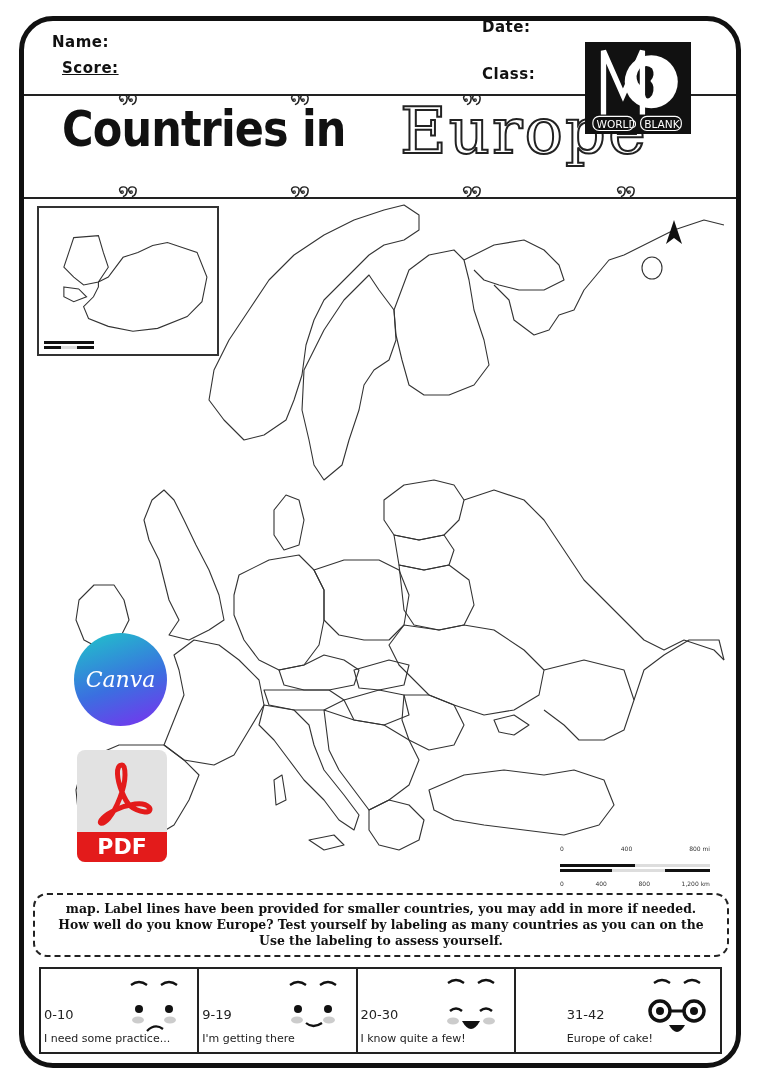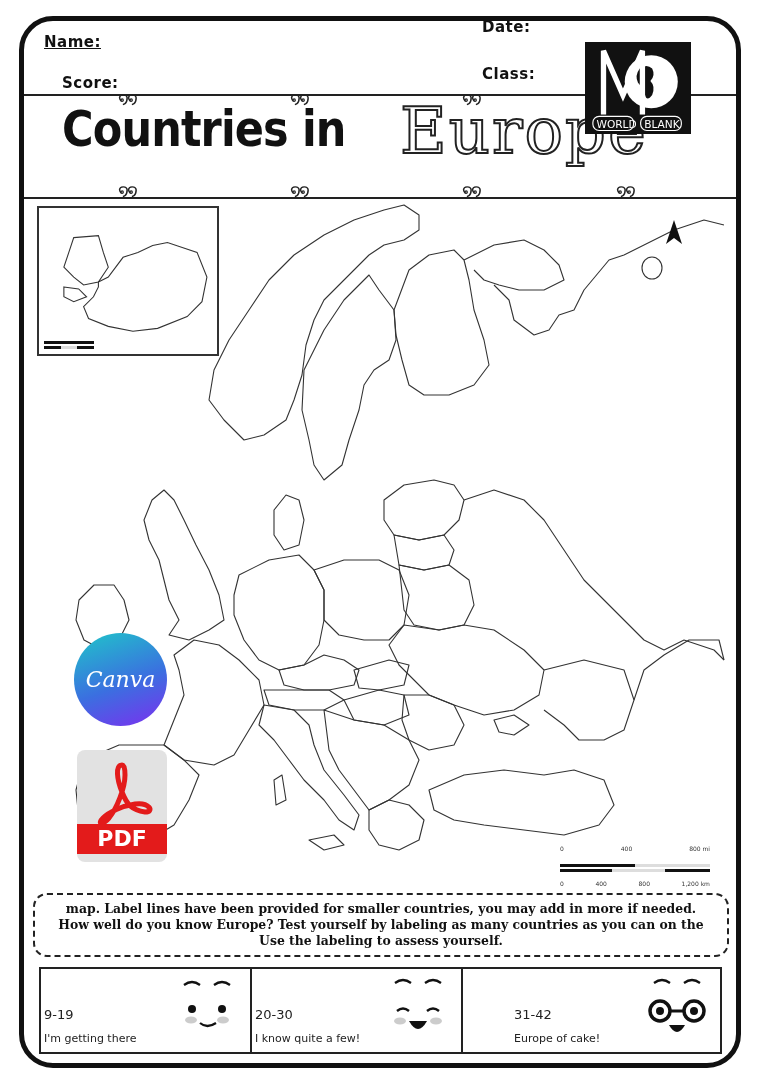--- a/index.html
+++ b/index.html
@@ -9,37 +9,37 @@
   .hline { position:absolute; left:24px; width:712px; height:2px; background:#222; }
   .title-main { position:absolute; left:62px; top:100px; font-family:"DejaVu Sans", sans-serif; font-weight:900; font-size:50px; letter-spacing:-1px; transform:scaleX(0.86); transform-origin:left center; color:#111; }
   .title-euro { position:absolute; left:400px; top:94px; font-family:"DejaVu Serif", serif; font-size:64px; color:#fff; -webkit-text-stroke:2px #222; letter-spacing:2px; }
   .scroll { position:absolute; font-family:"DejaVu Serif", serif; font-size:17px; color:#222; letter-spacing:-2px; }
   .logo { position:absolute; left:585px; top:42px; width:106px; height:92px; background:#111; }
   .logo svg { width:100%; height:100%; }
   .iceland-box { position:absolute; left:37px; top:206px; width:182px; height:150px; border:2px solid #333; box-sizing:border-box; background:#fff; }
   .map { position:absolute; left:24px; top:200px; width:712px; height:690px; }
   .canva { position:absolute; left:74px; top:633px; width:93px; height:93px; border-radius:50%; background:linear-gradient(160deg,#1fc6c9 0%, #3b6fe0 55%, #7b2ff0 100%); color:#fff; display:flex; align-items:center; justify-content:center; font-family:"DejaVu Serif", serif; font-style:italic; font-size:22px; }
   .pdf { position:absolute; left:77px; top:750px; width:90px; height:112px; border-radius:8px; background:#e2e2e2; overflow:hidden; }
-  .pdf .band { position:absolute; left:0; bottom:8px; width:100%; height:30px; background:#e31b1b; color:#fff; font-family:"DejaVu Sans", sans-serif; font-weight:bold; font-size:22px; text-align:center; line-height:30px; }
+  .pdf .band { position:absolute; left:0; bottom:0; width:100%; height:30px; background:#e31b1b; color:#fff; font-family:"DejaVu Sans", sans-serif; font-weight:bold; font-size:22px; text-align:center; line-height:30px; }
   .instr { position:absolute; left:33px; top:893px; width:696px; height:64px; border:2px dashed #222; border-radius:14px; box-sizing:border-box; text-align:center; font-family:"DejaVu Serif", serif; font-weight:bold; font-size:12.4px; line-height:16px; padding-top:6px; }
   .score-row { position:absolute; left:39px; top:967px; width:683px; height:87px; border:2px solid #222; box-sizing:border-box; display:flex; }
   .score-cell { flex:1; position:relative; border-right:2px solid #222; }
   .score-cell:last-child { border-right:none;margin-left:48px; }
   .range { position:absolute; left:3px; top:38px; font-family:"DejaVu Sans", sans-serif; font-size:13px; color:#222; }
   .caption { position:absolute; left:3px; top:63px; font-family:"DejaVu Sans", sans-serif; font-size:11px; color:#222; white-space:nowrap; }
   .face { position:absolute; right:8px; top:4px; width:80px; height:70px; }
   .scalebar { position:absolute; left:560px; top:845px; width:160px; height:45px; font-family:"DejaVu Sans", sans-serif; font-size:6px; color:#333; }
 </style>
 </head>
 <body>
 
 <div class="frame"></div>
 
-<span class="field" style="left:44px;top:33px;text-decoration:underline;">Name:</span>
-<span class="field" style="left:62px;top:74px;">Score:</span>
+<span class="field" style="left:52px;top:33px;">Name:</span>
+<span class="field" style="left:62px;top:59px;text-decoration:underline;">Score:</span>
 <span class="field" style="left:482px;top:18px;text-align:center;">Date:</span>
 <span class="field" style="left:482px;top:65px;">Class:</span>
 
 <div class="hline" style="top:94px;"></div>
 <div class="hline" style="top:197px;"></div>
 
 <span class="scroll" style="left:118px;top:88px;">໑໑</span>
 <span class="scroll" style="left:290px;top:88px;">໑໑</span>
 <span class="scroll" style="left:462px;top:88px;">໑໑</span>
 <span class="scroll" style="left:118px;top:180px;">໑໑</span>
@@ -166,20 +166,33 @@
 </div>
 
 <div class="instr">
   <div>map. Label lines have been provided for smaller countries, you may add in more if needed.</div>
   <div>How well do you know Europe? Test yourself by labeling as many countries as you can on the</div>
   <div>Use the labeling to assess yourself.</div>
 </div>
 
 <div class="score-row">
   <div class="score-cell">
+    <span class="range">0-10</span>
+    <span class="caption">I need some practice...</span>
+    <svg class="face" viewBox="0 0 80 70">
+      <path d="M22 12 q8 -6 16 0" stroke="#111" stroke-width="2.2" fill="none"></path>
+      <path d="M52 12 q8 -6 16 0" stroke="#111" stroke-width="2.2" fill="none"></path>
+      <circle cx="30" cy="36" r="4" fill="#111"></circle>
+        <circle cx="60" cy="36" r="4" fill="#111"></circle>
+      <ellipse cx="29" cy="47" rx="6" ry="3.5" fill="#ccc"></ellipse>
+        <ellipse cx="61" cy="47" rx="6" ry="3.5" fill="#ccc"></ellipse>
+      <path d="M38 58 q8 -8 16 -2" stroke="#111" stroke-width="2.2" fill="none"></path>
+    </svg>
+  </div>
+  <div class="score-cell">
     <span class="range">9-19</span>
     <span class="caption">I'm getting there</span>
     <svg class="face" viewBox="0 0 80 70">
       <path d="M22 12 q8 -6 16 0" stroke="#111" stroke-width="2.2" fill="none"></path>
       <path d="M52 12 q8 -6 16 0" stroke="#111" stroke-width="2.2" fill="none"></path>
       <circle cx="30" cy="36" r="4" fill="#111"></circle>
         <circle cx="60" cy="36" r="4" fill="#111"></circle>
       <ellipse cx="29" cy="47" rx="6" ry="3.5" fill="#ccc"></ellipse>
         <ellipse cx="61" cy="47" rx="6" ry="3.5" fill="#ccc"></ellipse>
       <path d="M38 50 q7 6 16 0" stroke="#111" stroke-width="2.2" fill="none"></path>

